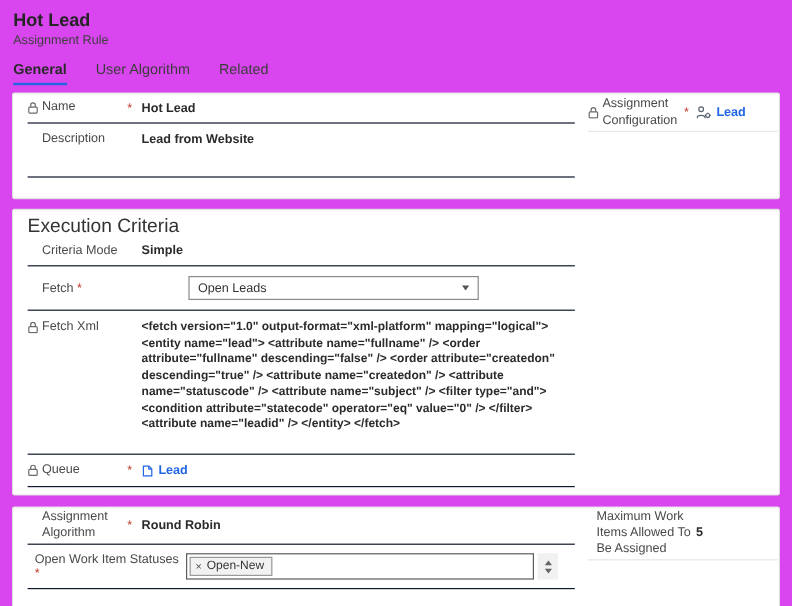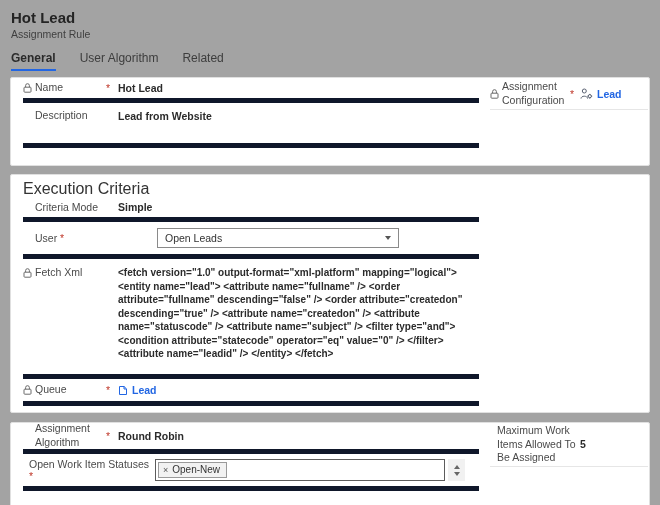--- a/index.html
+++ b/index.html
@@ -1,37 +1,37 @@
 <!DOCTYPE html>
 <html><head>
 <meta charset="utf-8">
 <style>
   * { margin:0; padding:0; box-sizing:border-box; }
   html,body { background:#fff; }
   body { font-family:"Liberation Sans", sans-serif; }
-  .page { position:relative; width:660px; height:505px; background:#a3a3a3; overflow:hidden; }
+  .page { position:relative; width:660px; height:505px; background:#d946ef; overflow:hidden; }
 
   .header { padding:9px 0 0 11px; }
   .page-title { font-size:15px; font-weight:bold; color:#242424; }
   .page-subtitle { font-size:10.5px; color:#3f3f3f; margin-top:2px; }
 
   .tabs { display:flex; gap:24px; padding:11px 0 0 11px; }
   .tab { font-size:12px; color:#3d3d3d; padding-bottom:4px; border-bottom:2px solid transparent; cursor:pointer; }
   .tab.active { font-weight:bold; color:#2a2a2a; border-bottom:2px solid #2266e3; }
 
   .section { margin:0 10px; border:1px solid #e0e0e0; border-radius:2px; background:#fff; }
   .sec1 { margin-top:6px; height:89px; }
   .sec2 { margin-top:8px; height:239px; }
   .sec3 { margin-top:9px; height:94px; }
   .section-title { font-size:16px; color:#333; padding:7px 0 2px 12px; line-height:14px; }
   .section-body { display:flex; padding-left:12px; }
   .col-left { width:456px; }
   .col-right { width:158px; margin-left:11px; }
 
-  .row { display:flex; align-items:center; border-bottom:5px solid #0f172a; min-height:24px; }
+  .row { display:flex; align-items:center; border-bottom:1px solid #0f172a; min-height:24px; }
   .row.top { align-items:flex-start; }
   .lockcell { width:12px; display:flex; align-items:center; }
   .label { width:69px; font-size:10.5px; color:#4a4a4a; line-height:1.3; }
   .req { width:14px; font-size:10.5px; color:#c0392b; padding-left:2px; }
   .value { flex:1; font-size:10.5px; font-weight:bold; color:#2b2b2b; line-height:1.35; }
 
   .rrow { display:flex; align-items:center; border-bottom:1px solid #e6e6e6; }
   .rlabel { font-size:10.5px; color:#4a4a4a; line-height:1.3; }
 
   .link { color:#2266e3; font-weight:bold; font-size:10.5px; text-decoration:none; display:inline-flex; align-items:center; gap:4px; cursor:pointer; }
@@ -142,21 +142,21 @@
       <div class="col-left">
         <div class="row row-criteria">
           <span class="lockcell"></span>
           <span class="label">Criteria Mode</span>
           <span class="req"></span>
           <span class="value">Simple</span>
         </div>
         <div class="row row-view">
           <span class="lockcell"></span>
           <span class="label-wide">
-            <span>User</span>
+            <span>Fetch</span>
             <span style="color:#c0392b;">*</span>
           </span>
           <span class="dropdown">
             <span class="dropdown-text">Open Leads</span>
             <span class="chev"></span>
           </span>
         </div>
         <div class="row row-fetch top">
           <span class="lockcell" style="padding-top:2px;">
             <svg width="9" height="10" viewBox="0 0 9 10">

